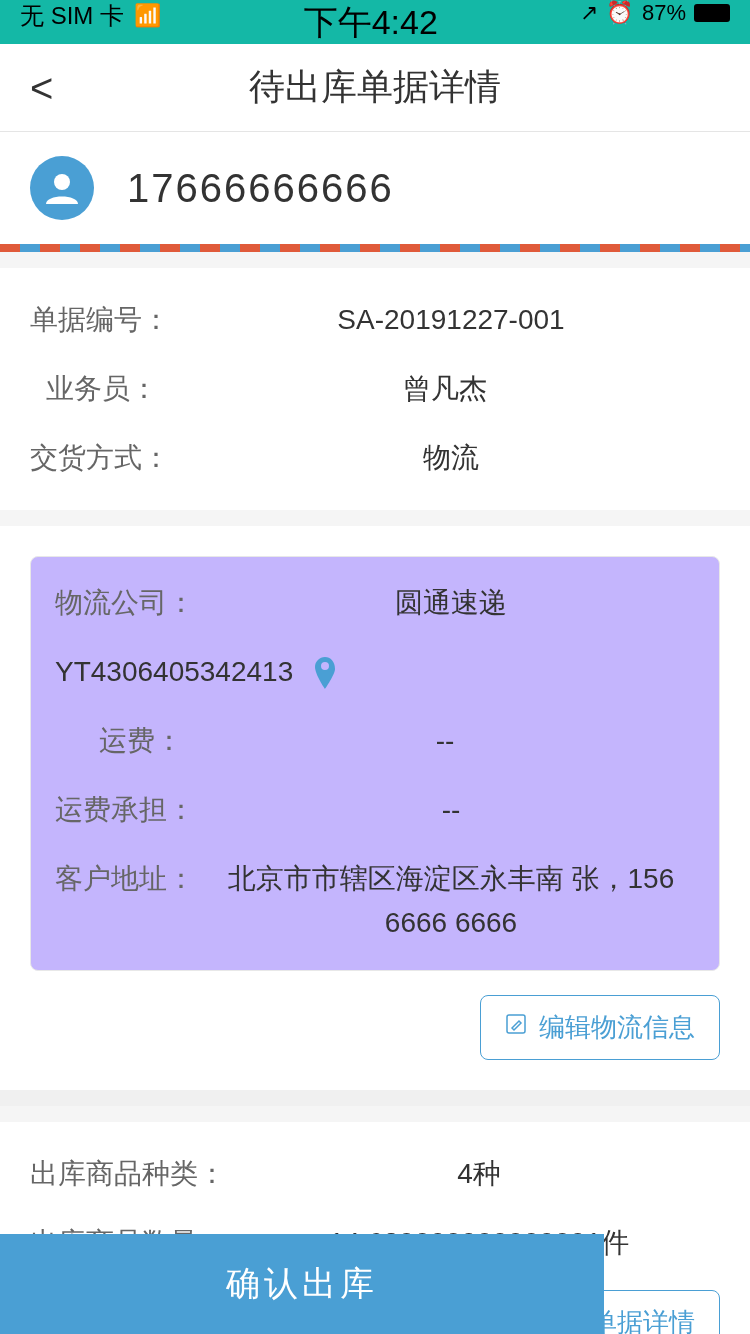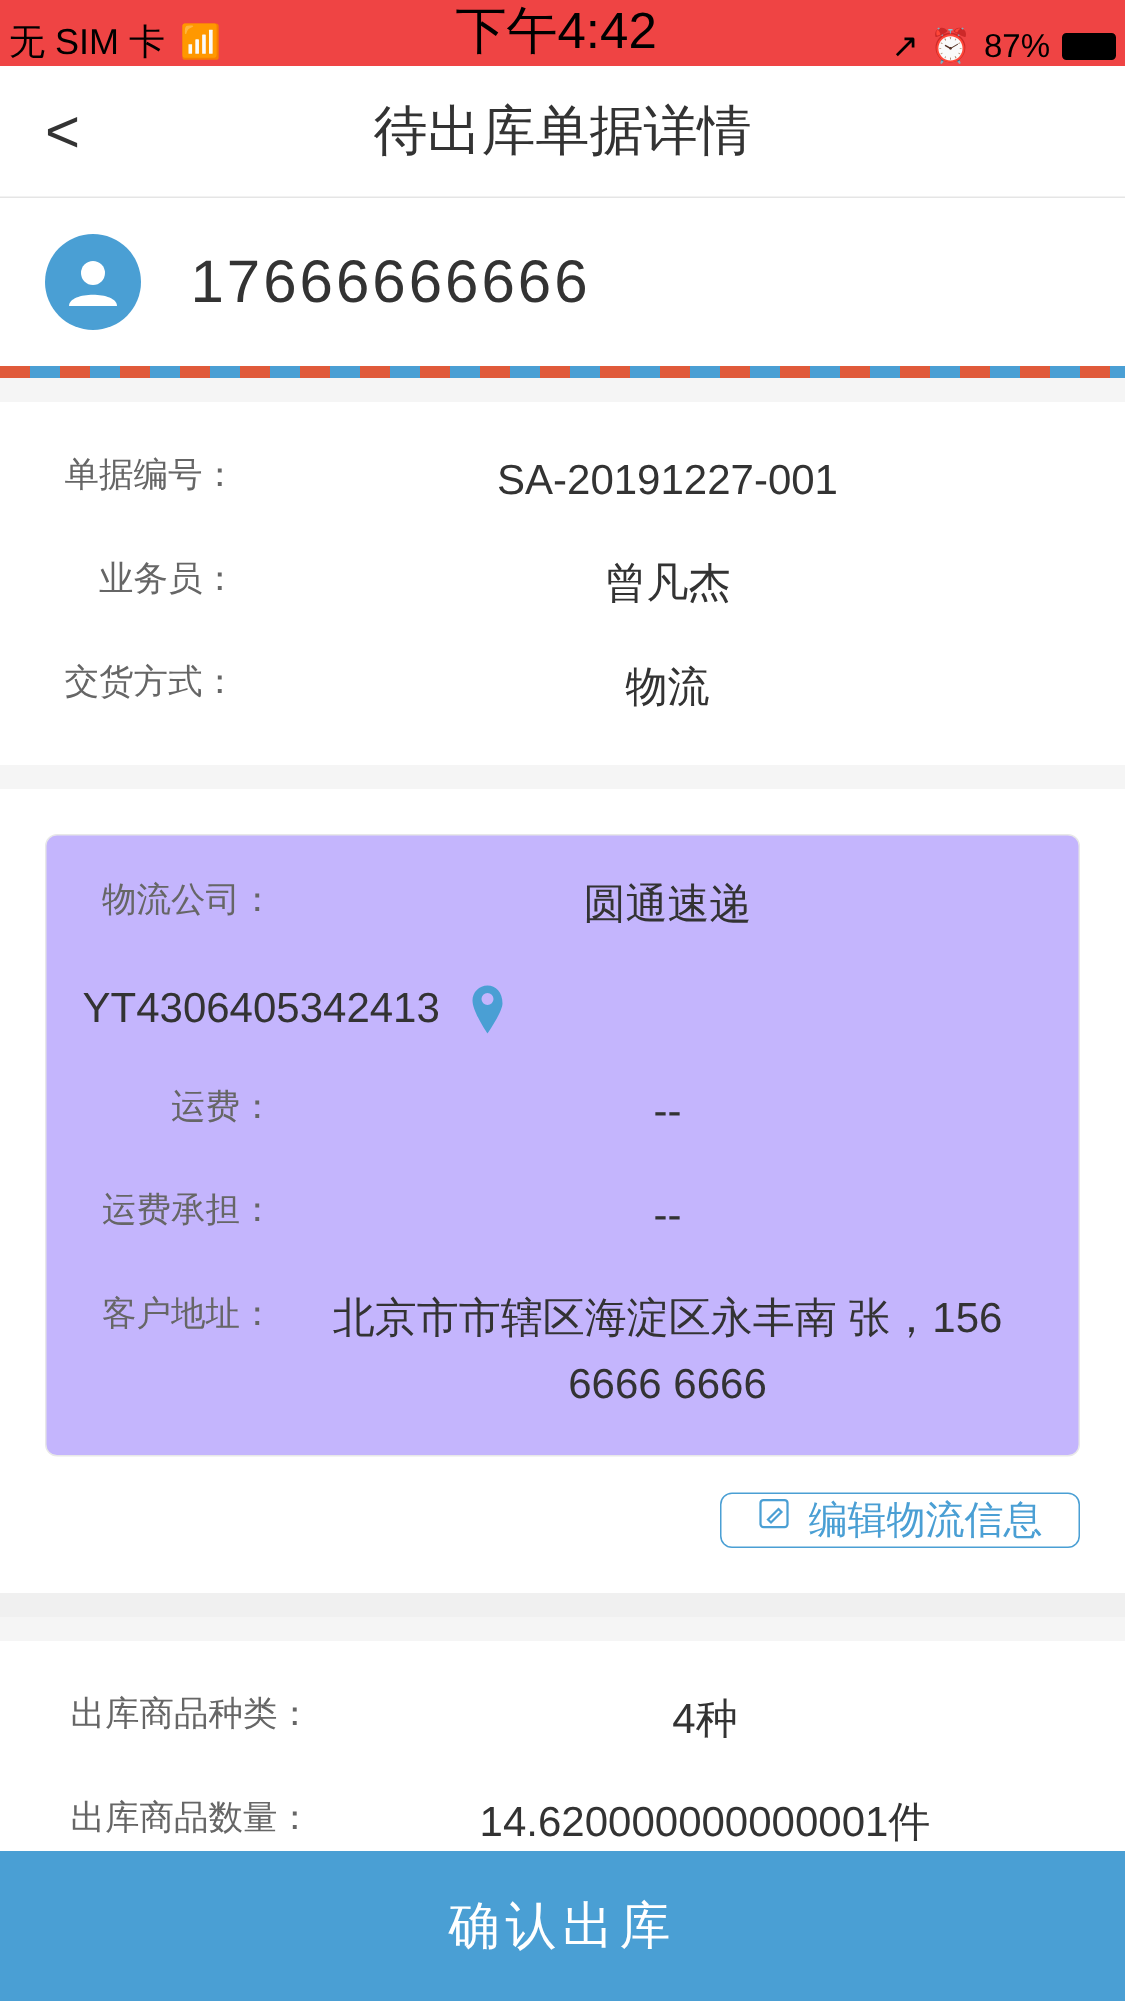--- a/index.html
+++ b/index.html
@@ -11,25 +11,25 @@
       min-height: 1334px;
       position: relative;
       font-size: 28px;
       color: #333;
     }
 
     
     .status-bar {
       width: 100%;
       height: 44px;
-      background: #ef4444;
-      display: flex;
-      align-items: flex-end;
+      background: #14b8a6;
+      display: flex;
+      align-items: flex-start;
       justify-content: space-between;
-      padding: 0 6px;
+      padding: 0 20px;
       font-size: 24px;
       color: #000;
     }
     .status-left { display: flex; align-items: center; gap: 10px; }
     .status-right { display: flex; align-items: center; gap: 8px; font-size: 22px; }
     .wifi-icon { font-size: 22px; }
 
     
     .nav-bar {
       width: 100%;
@@ -100,21 +100,21 @@
     }
 
     .info-row {
       display: flex;
       align-items: flex-start;
       margin-bottom: 24px;
     }
     .info-row:last-child { margin-bottom: 0; }
     .info-label {
       color: #666;
-      font-size: 23px;
+      font-size: 28px;
       min-width: 140px;
       text-align: right;
       flex-shrink: 0;
       padding-right: 12px;
       line-height: 1.6;
     }
     .info-value {
       color: #333;
       font-size: 28px;
       flex: 1;
@@ -146,65 +146,65 @@
       background: #c4b5fd;
     }
 
     
     .edit-btn-row {
       display: flex;
       justify-content: flex-end;
       margin-top: 24px;
     }
     .edit-btn {
-      display: flex;
-      align-items: center;
-      gap: 10px;
-      border: 1px solid #4a9fd4;
-      border-radius: 8px;
-      padding: 0 24px;
-      color: #4a9fd4;
-      font-size: 26px;
-      background: #fff;
-      cursor: pointer;
-    }
-    .edit-btn-icon { font-size: 24px; }
-
-    
-    .goods-section {
-      background: #fff;
-      margin-top: 16px;
-      padding: 30px 30px;
-    }
-
-    
-    .view-btn-row {
-      display: flex;
-      justify-content: flex-end;
-      margin-top: 24px;
-    }
-    .view-btn {
       display: flex;
       align-items: center;
       gap: 10px;
       border: 1px solid #4a9fd4;
       border-radius: 8px;
       padding: 14px 24px;
       color: #4a9fd4;
       font-size: 26px;
       background: #fff;
       cursor: pointer;
     }
+    .edit-btn-icon { font-size: 24px; }
+
+    
+    .goods-section {
+      background: #fff;
+      margin-top: 16px;
+      padding: 30px 30px;
+    }
+
+    
+    .view-btn-row {
+      display: flex;
+      justify-content: flex-end;
+      margin-top: 24px;
+    }
+    .view-btn {
+      display: flex;
+      align-items: center;
+      gap: 10px;
+      border: 1px solid #4a9fd4;
+      border-radius: 8px;
+      padding: 14px 24px;
+      color: #4a9fd4;
+      font-size: 26px;
+      background: #fff;
+      cursor: pointer;
+    }
 
     
     .confirm-bar {
       position: fixed;
       bottom: 0;
       left: 0;
-      width: 750px;
+      width: 604px;
       height: 100px;
       background: #4a9fd4;
       display: flex;
       align-items: center;
       justify-content: center;
       cursor: pointer;
     }
     .confirm-text {
       font-size: 34px;
       color: #fff;

